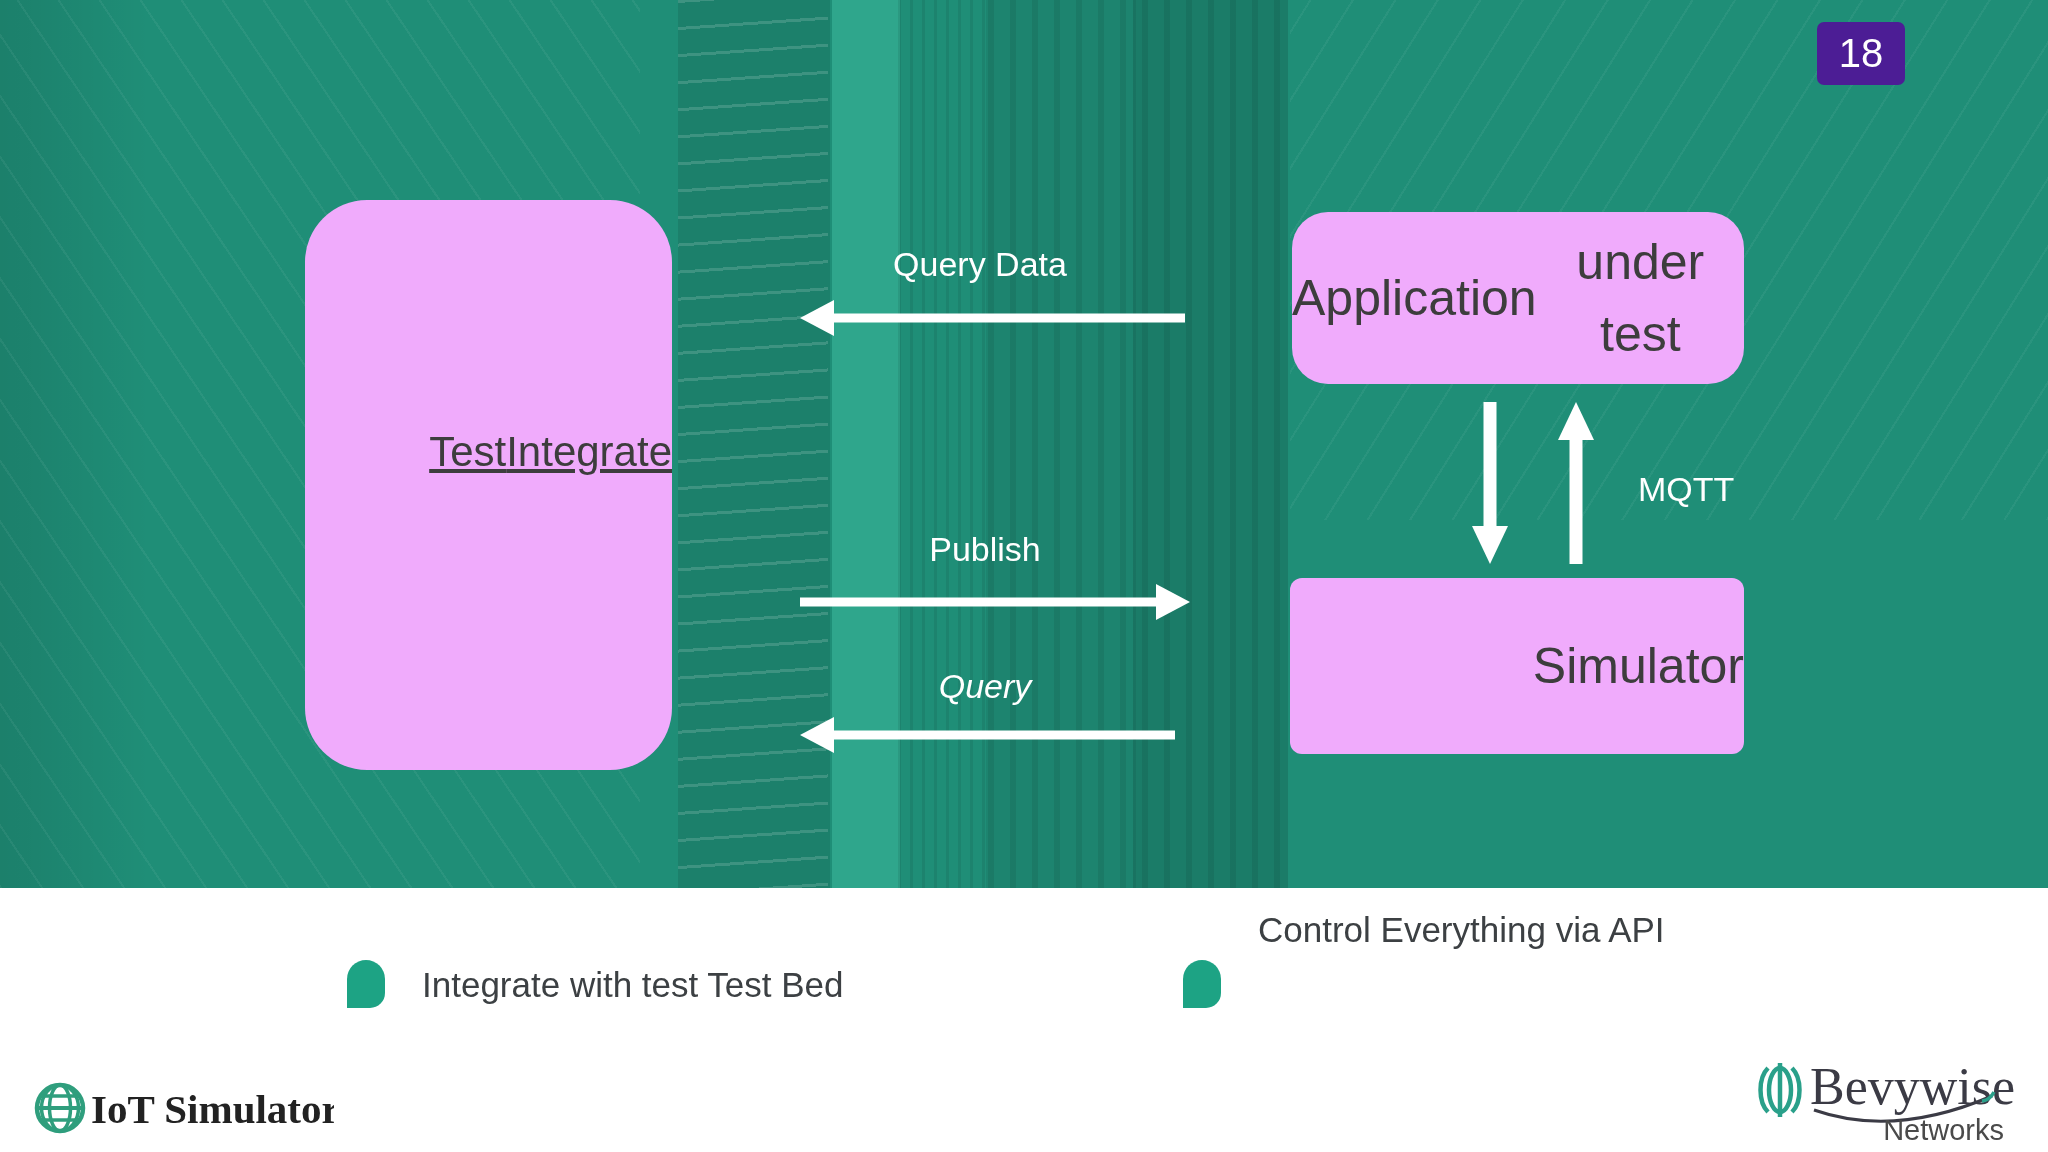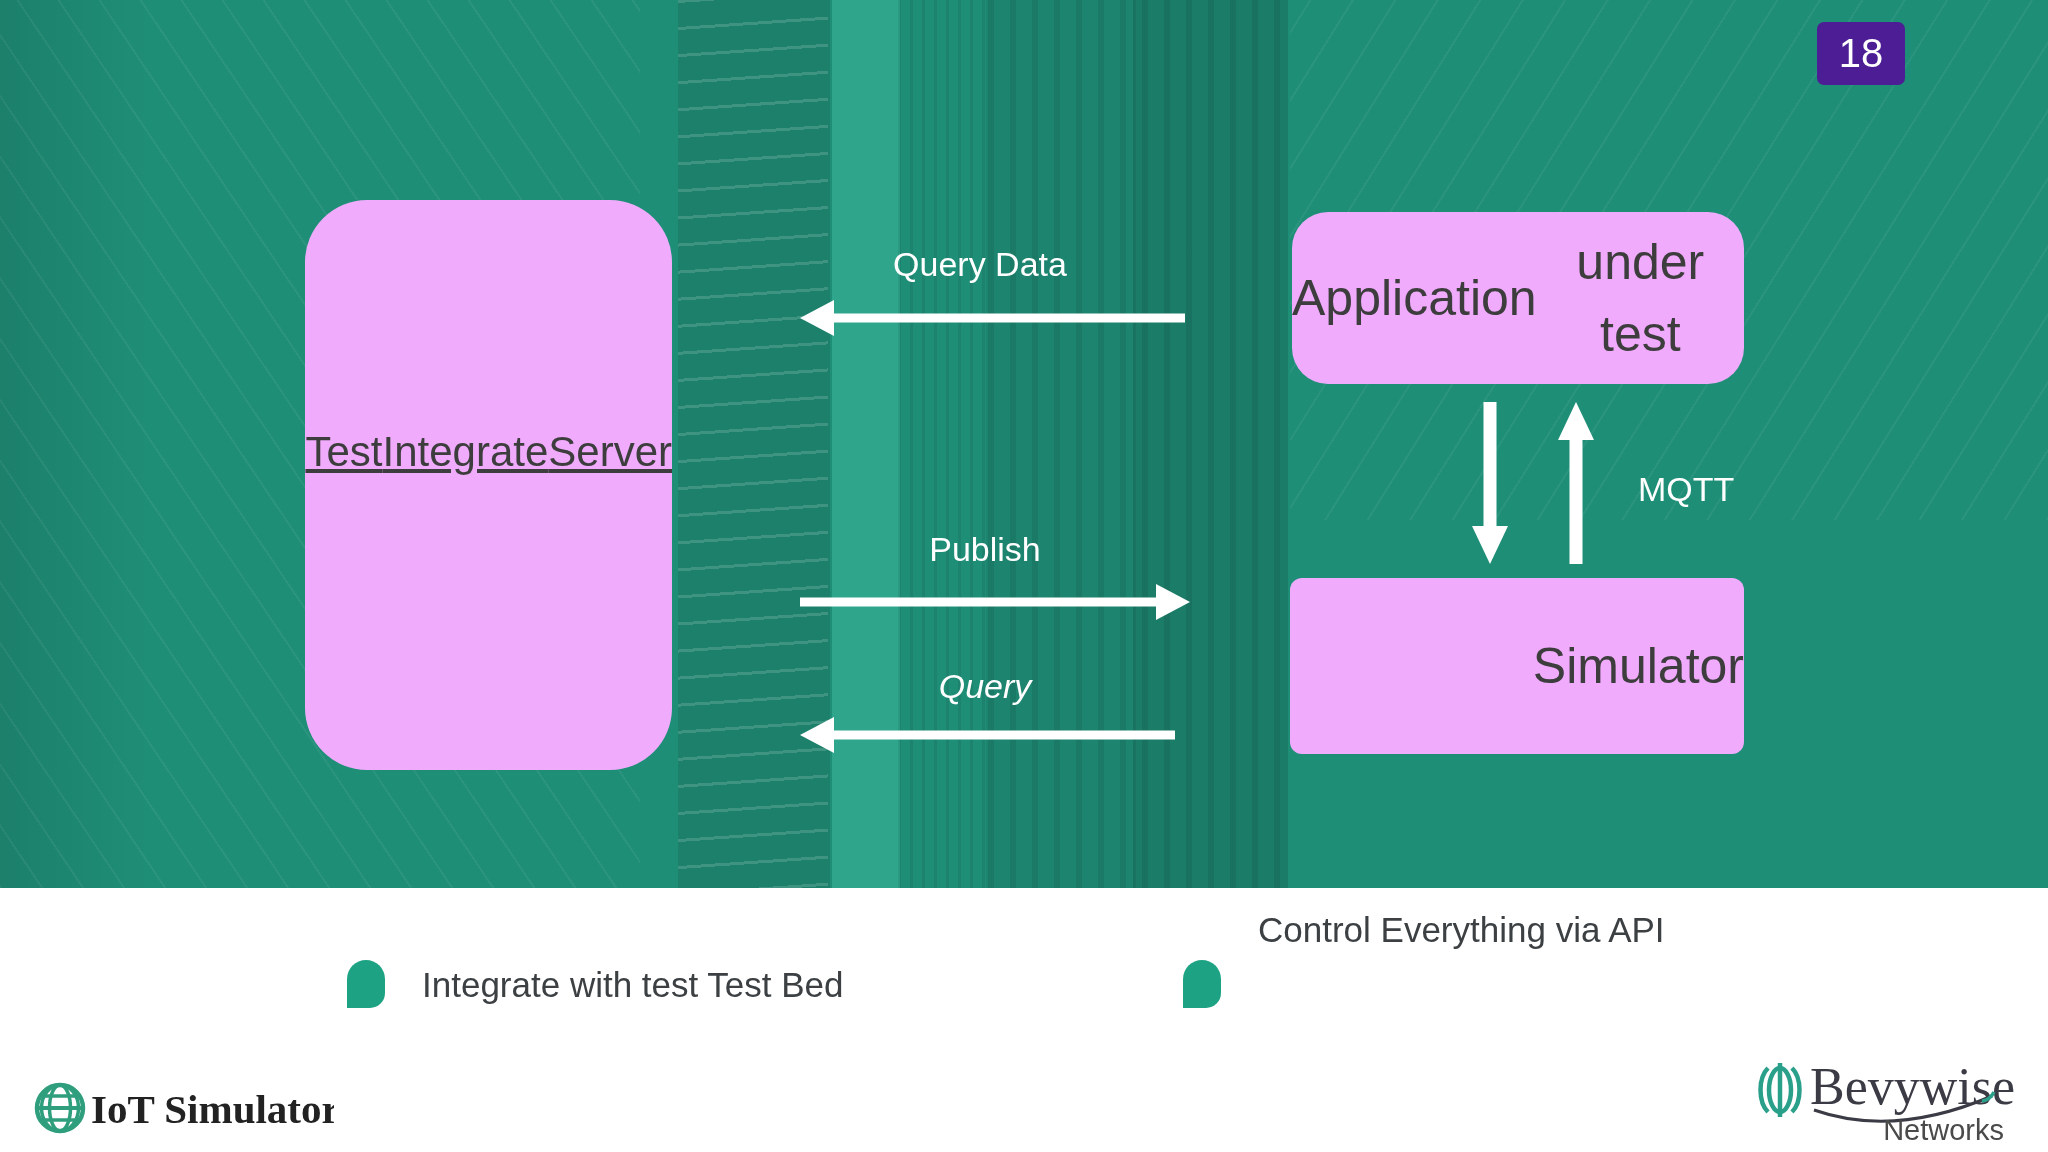--- a/index.html
+++ b/index.html
@@ -74,21 +74,20 @@
   <div class="photo-bg"></div>
   <div class="bottom-band"></div>
 
   <div class="page-badge">
     <span>18</span>
   </div>
 
   <div class="box left-box">
     <div>Test</div>
     <div>Integrate</div>
-    <div>Server</div>
   </div>
 
   <div class="box app-box">
     <div>Application</div>
     <div>under test</div>
   </div>
 
   <div class="box sim-box">
     <div>Simulator</div>
   </div>

